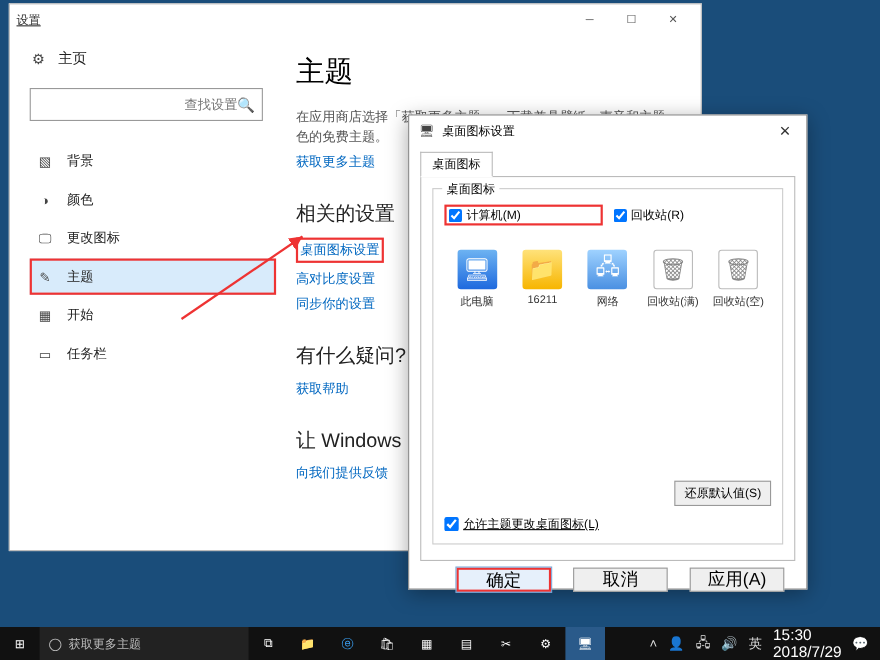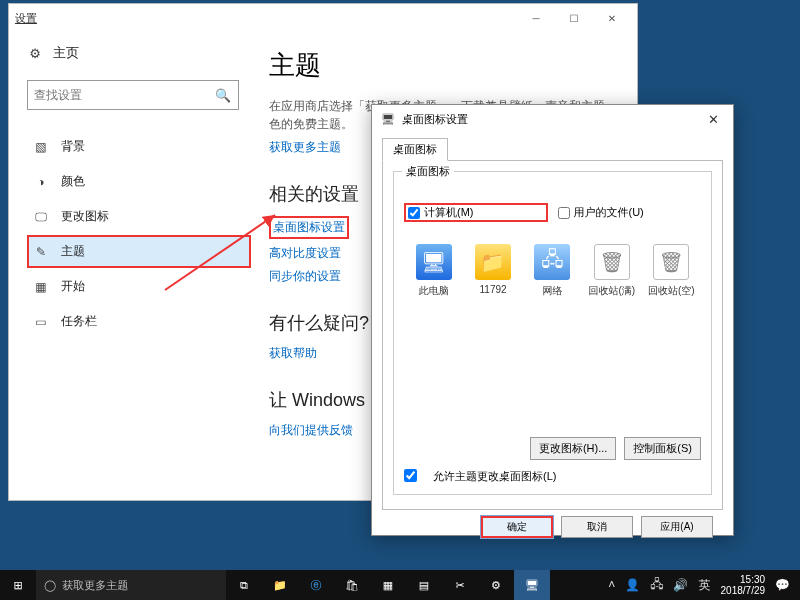--- a/index.html
+++ b/index.html
@@ -9,21 +9,21 @@
 .settings-window { position: absolute; left: 8px; top: 3px; width: 630px; height: 498px; background: #fff; border: 1px solid #bbb; }
 .title-bar { height: 28px; display: flex; align-items: center; padding: 0 6px; font-size: 11px; color: #333; }
 .title-bar .title-text { flex: 1; text-decoration: underline; }
 .win-controls { display: flex; gap: 0; }
 .win-btn { width: 38px; height: 26px; display: flex; align-items: center; justify-content: center; font-size: 10px; color: #555; }
 
 .settings-body { display: flex; height: calc(100% - 28px); }
 .sidebar { width: 260px; padding: 8px 18px 0 18px; }
 .home-row { display: flex; align-items: center; gap: 10px; font-size: 13px; color: #222; margin-bottom: 14px; padding: 4px 0; }
 .search-box { width: 212px; height: 30px; border: 1px solid #999; display: flex; align-items: center; padding: 0 6px; margin-bottom: 20px; }
-.search-box input { border: none; outline: none; flex: 1; font-size: 12px; }
+.search-box input { border: none; outline: none; flex: 1; font-size: 12px; text-align: right; }
 .search-ico { color: #666; font-size: 13px; }
 
 .section-lbl { font-size: 11px; color: #666; margin-bottom: 10px; }
 .nav-item { display: flex; align-items: center; gap: 12px; padding: 8px 6px; font-size: 12px; color: #222; margin-bottom: 2px; }
 .nav-item.active { background: #d8ebfb; border: 2px solid #e33; padding: 6px 4px; }
 .nav-ico { width: 16px; height: 16px; display: inline-flex; align-items: center; justify-content: center; color: #444; }
 
 .content { flex: 1; padding: 16px 22px 0 0; }
 .page-title { font-size: 26px; font-weight: 300; margin-bottom: 14px; }
 .desc { font-size: 12px; color: #555; line-height: 1.5; margin-bottom: 6px; max-width: 340px; }
@@ -33,48 +33,48 @@
 
 
 .dialog { position: absolute; left: 371px; top: 104px; width: 363px; height: 432px; background: #fff; border: 1px solid #888; box-shadow: 0 4px 18px rgba(0,0,0,.35); }
 .dialog .dlg-title { height: 28px; display: flex; align-items: center; padding: 0 8px; font-size: 11px; gap: 6px; }
 .dlg-title .close { margin-left: auto; font-size: 13px; color: #333; padding: 0 6px; }
 .dlg-body { padding: 4px 10px 8px 10px; }
 .tab { display: inline-block; border: 1px solid #bbb; border-bottom: 1px solid #fff; padding: 3px 10px; font-size: 11px; background: #fff; position: relative; top: 1px; z-index: 2; }
 .tab-pane { border: 1px solid #bbb; padding: 10px; height: 350px; position: relative; }
 .group-box { border: 1px solid #ccc; padding: 8px 10px 12px 10px; font-size: 11px; position: relative; height: 324px; }
 
-.chk-grid { display: grid; grid-template-columns: 1fr 1fr; gap: 0 10px; margin-top: 23px; }
+.chk-grid { display: grid; grid-template-columns: 1fr 1fr; gap: 0 10px; margin-top: 6px; }
 .chk { display: flex; align-items: center; gap: 4px; font-size: 11px; }
 .chk input { width: 12px; height: 12px; }
 .chk.boxed { border: 2px solid #e33; padding: 0 2px; display: inline-flex; }
 
 .icon-row { display: flex; justify-content: space-around; margin-top: 22px; }
 .icon-cell { width: 54px; text-align: center; font-size: 10px; color: #333; }
 .icon-cell .ico { width: 36px; height: 36px; margin: 0 auto 4px auto; border-radius: 3px; display:flex; align-items:center; justify-content:center; font-size:20px; }
 .ico.pc { background: linear-gradient(#6db3f2,#1e69de); color:#fff; }
 .ico.folder { background: linear-gradient(#ffe27a,#f7b500); color:#8a5a00; }
 .ico.net { background: linear-gradient(#9fd2ff,#4a90e2); color:#fff; }
 .ico.bin { background: #fff; border:1px solid #bbb; color:#888; }
 
 .dlg-row-btns { position: absolute; right: 10px; bottom: 34px; display: flex; gap: 8px; }
 .mini-btn { font-size: 11px; padding: 3px 8px; border: 1px solid #999; background: #efefef; }
-.allow-chk { position: absolute; left: 10px; bottom: 10px; font-size: 11px; display:flex; align-items:flex-start; gap:16px; }
+.allow-chk { position: absolute; left: 10px; bottom: 10px; font-size: 11px; display:flex; align-items:center; gap:4px;text-decoration:underline; }
 
 .dlg-footer { display: flex; justify-content: flex-end; gap: 8px; padding: 6px 10px 10px 0; }
-.dlg-btn { font-size: 10px; width: 72px; height: 22px; border: 1px solid #999; background: #efefef; }
+.dlg-btn { font-size: 16px; width: 86px; height: 22px; border: 1px solid #999; background: #efefef; margin-left: 12px; }
 .dlg-btn.ok { border: 2px solid #e33; background: #e6f0fb; outline: 1px solid #7aa7d8; }
 .annotation-arrow { position:absolute; pointer-events:none; }
 
 
 .taskbar { position: absolute; left: 0; bottom: 0; width: 800px; height: 30px; background: #111; display: flex; align-items: center; color: #fff; font-size: 11px; }
 .tb-btn { width: 36px; height: 30px; display: flex; align-items: center; justify-content: center; color: #fff; }
 .tb-search { width: 190px; height: 30px; background: #222; display: flex; align-items: center; gap: 6px; padding: 0 8px; color: #bbb; }
 .tb-right { margin-left: auto; display: flex; align-items: center; gap: 10px; padding-right: 10px; }
-.clock { text-align: right; line-height: 1.1; font-size: 10px; }
+.clock { text-align: left; line-height: 1.1; font-size: 14px; }
 .tray-ico { font-size:12px; color:#ddd; }
 </style>
 </head>
 <body>
 
 <div class="settings-window">
   <div class="title-bar">
     <span class="title-text">设置</span>
     <div class="win-controls">
       <div class="win-btn">─</div>
@@ -158,51 +158,50 @@
     <div class="tab-pane">
       <div class="group-box">
         <span class="legend" style="position:absolute;top:-8px;left:8px;background:#fff;padding:0 4px;font-size:11px">桌面图标</span>
 
         <div class="chk-grid">
           <label class="chk boxed">
             <input type="checkbox" checked="" style="">
             <span>计算机(M)</span>
           </label>
           <label class="chk">
-            <input type="checkbox" style="">
-            <span>用户的文件(U)</span>
+            <input type="checkbox" checked="" style="">
+            <span>回收站(R)</span>
           </label>
         </div>
 
         <div class="icon-row">
           <div class="icon-cell">
             <div class="ico pc">🖥</div>
             <div>此电脑</div>
           </div>
           <div class="icon-cell">
             <div class="ico folder">📁</div>
-            <div>11792</div>
+            <div>16211</div>
           </div>
           <div class="icon-cell">
             <div class="ico net">🖧</div>
             <div>网络</div>
           </div>
           <div class="icon-cell">
             <div class="ico bin">🗑</div>
             <div>回收站(满)</div>
           </div>
           <div class="icon-cell">
             <div class="ico bin">🗑</div>
             <div>回收站(空)</div>
           </div>
         </div>
 
         <div class="dlg-row-btns">
-          <button class="mini-btn">更改图标(H)...</button>
-          <button class="mini-btn">控制面板(S)</button>
+          <button class="mini-btn">还原默认值(S)</button>
         </div>
         <label class="allow-chk">
           <input type="checkbox" checked="" style="">
           <span>允许主题更改桌面图标(L)</span>
         </label>
       </div>
     </div>
     <div class="dlg-footer">
       <button class="dlg-btn ok">确定</button>
       <button class="dlg-btn">取消</button>

